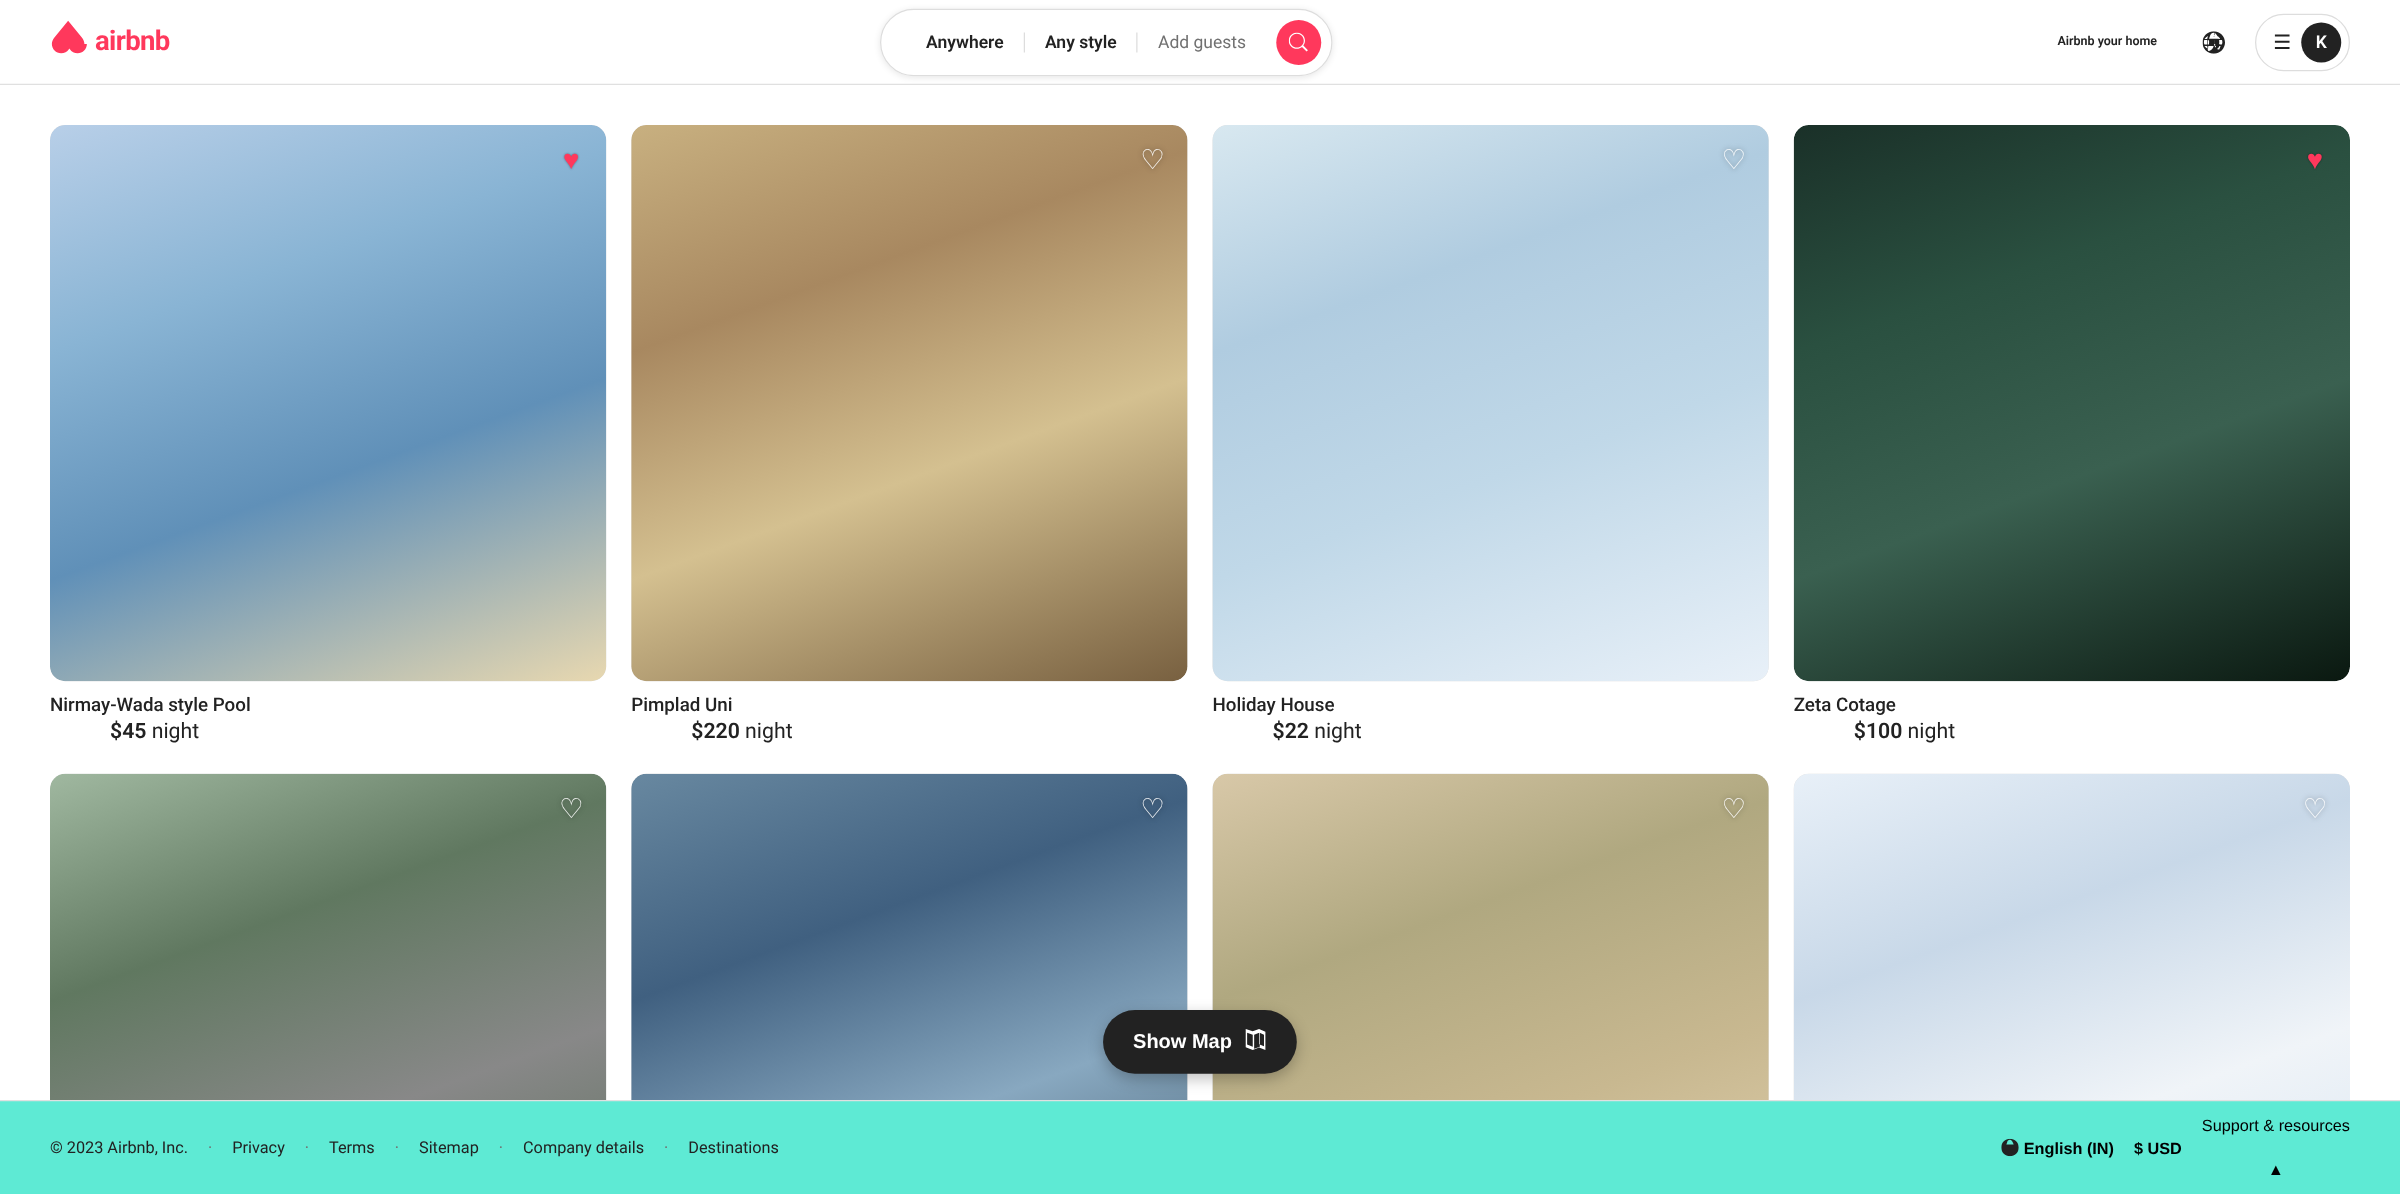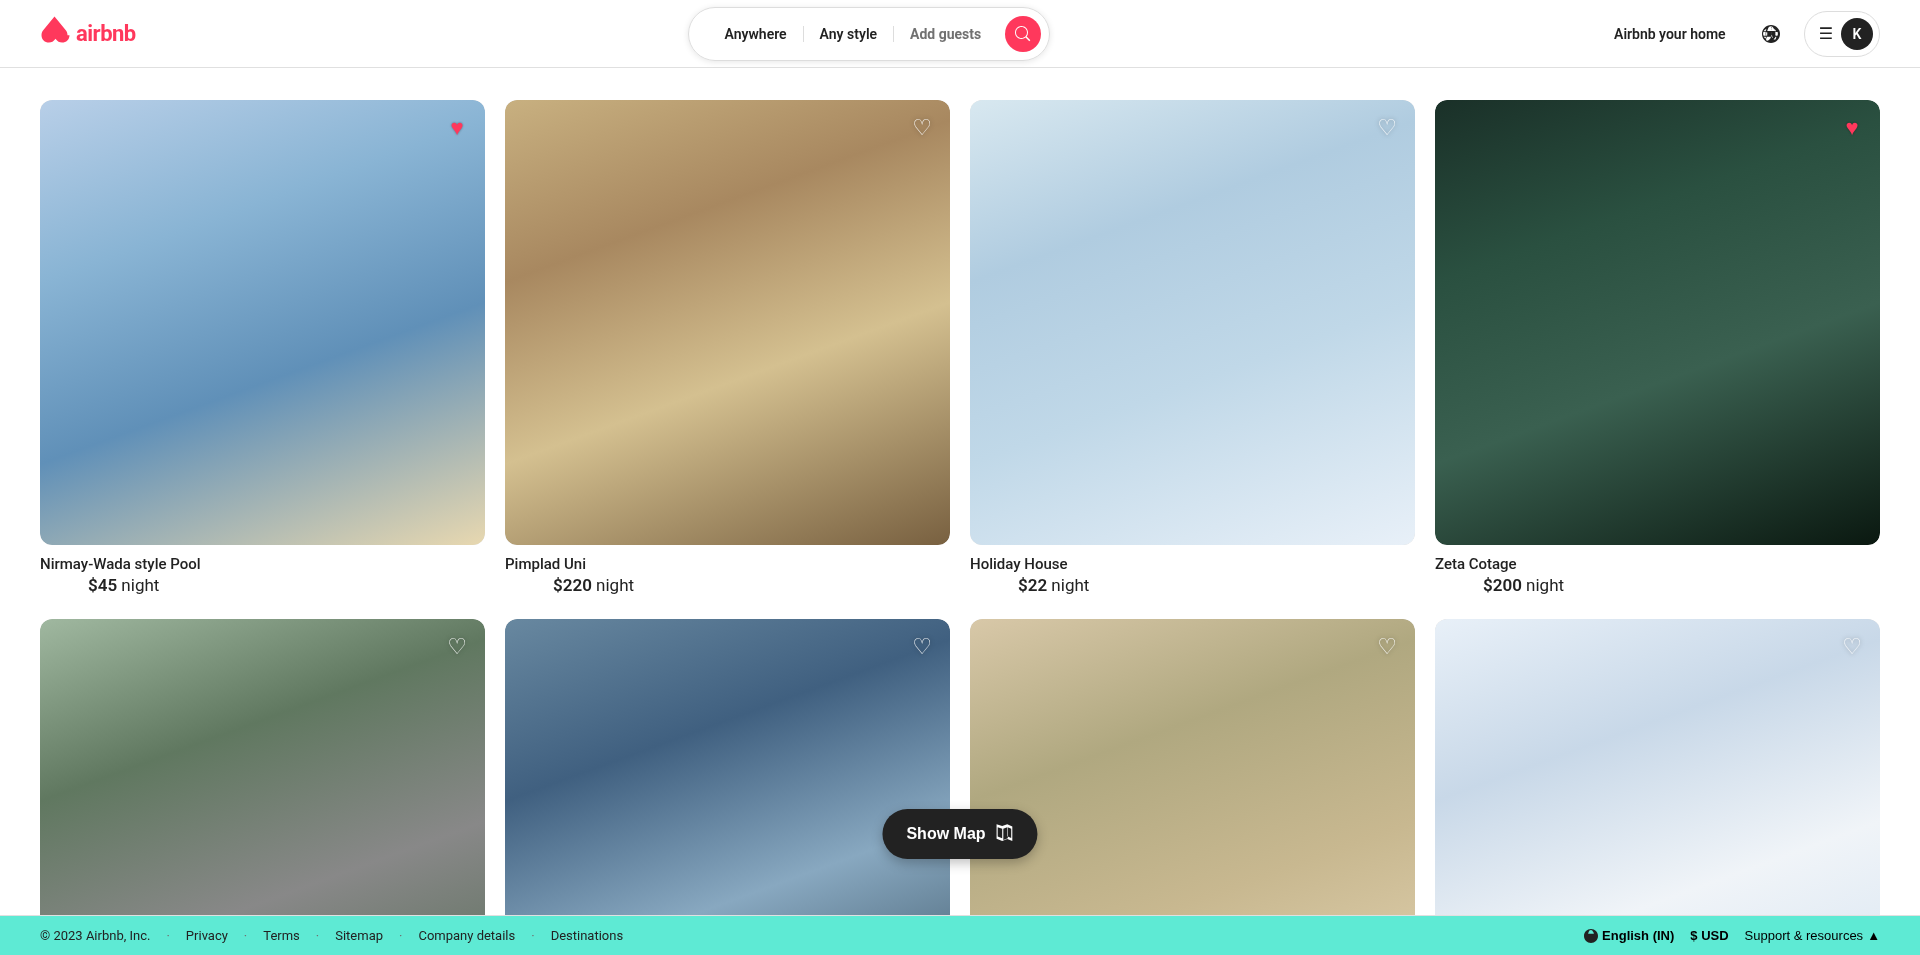--- a/index.html
+++ b/index.html
@@ -46,21 +46,21 @@
     }
     .search-bar-item {
       padding: 0 16px;
       font-size: 14px;
       font-weight: 600;
       color: #222;
       border-right: 1px solid #ddd;
     }
     .search-bar-item:last-of-type {
       border-right: none;
-      font-weight: 700;
+      font-weight: 400;
       color: #717171;
       text-align: center;
     }
     .search-btn {
       background: #FF385C;
       border: none;
       border-radius: 50%;
       width: 36px;
       height: 36px;
       display: flex;
@@ -70,21 +70,21 @@
       margin-left: 8px;
       flex-shrink: 0;
     }
     .search-btn svg { fill: white; }
     .header-right {
       display: flex;
       align-items: center;
       gap: 16px;
     }
     .airbnb-your-home {
-      font-size: 14px;
+      font-size: 10px;
       font-weight: 600;
       cursor: pointer;
       padding: 8px 12px;
       border-radius: 20px;
     }
     .globe-btn {
       background: none;
       border: none;
       cursor: pointer;
       padding: 8px;
@@ -242,21 +242,22 @@
       gap: 4px;
     }
     .support-btn {
       background: none;
       border: none;
       cursor: pointer;
       font-size: 13px;
       font-weight: 500;
       display: flex;
       align-items: center;
-      gap: 4px;
+      gap: 20px;
+      flex-direction: column;
     }
 
     
     .listing-img {
       width: 100%;
       height: 100%;
       border-radius: 12px;
       display: block;
     }
   </style>
@@ -339,21 +340,21 @@
   </div>
       <div class="listing-card">
     <div class="listing-image-wrap">
       <div class="listing-img" style="background: linear-gradient(160deg, #1a3028 0%, #2a5040 30%, #3a6050 60%, #0a1810 100%); width:100%; height:100%;"></div>
       <button class="wishlist-btn">
         <span class="heart-icon active">♥</span>
       </button>
     </div>
     <div class="listing-info">
       <div class="listing-name">Zeta Cotage</div>
-      <div class="listing-price"><span>$200</span> night</div>
+      <div class="listing-price"><span>$100</span> night</div>
     </div>
   </div>
       <div class="listing-card">
     <div class="listing-image-wrap">
       <div class="listing-img" style="background: linear-gradient(160deg, #a0b8a0 0%, #607860 30%, #888888 60%, #506850 100%); width:100%; height:100%;"></div>
       <button class="wishlist-btn">
         <span class="heart-icon inactive">♡</span>
       </button>
     </div>
 

